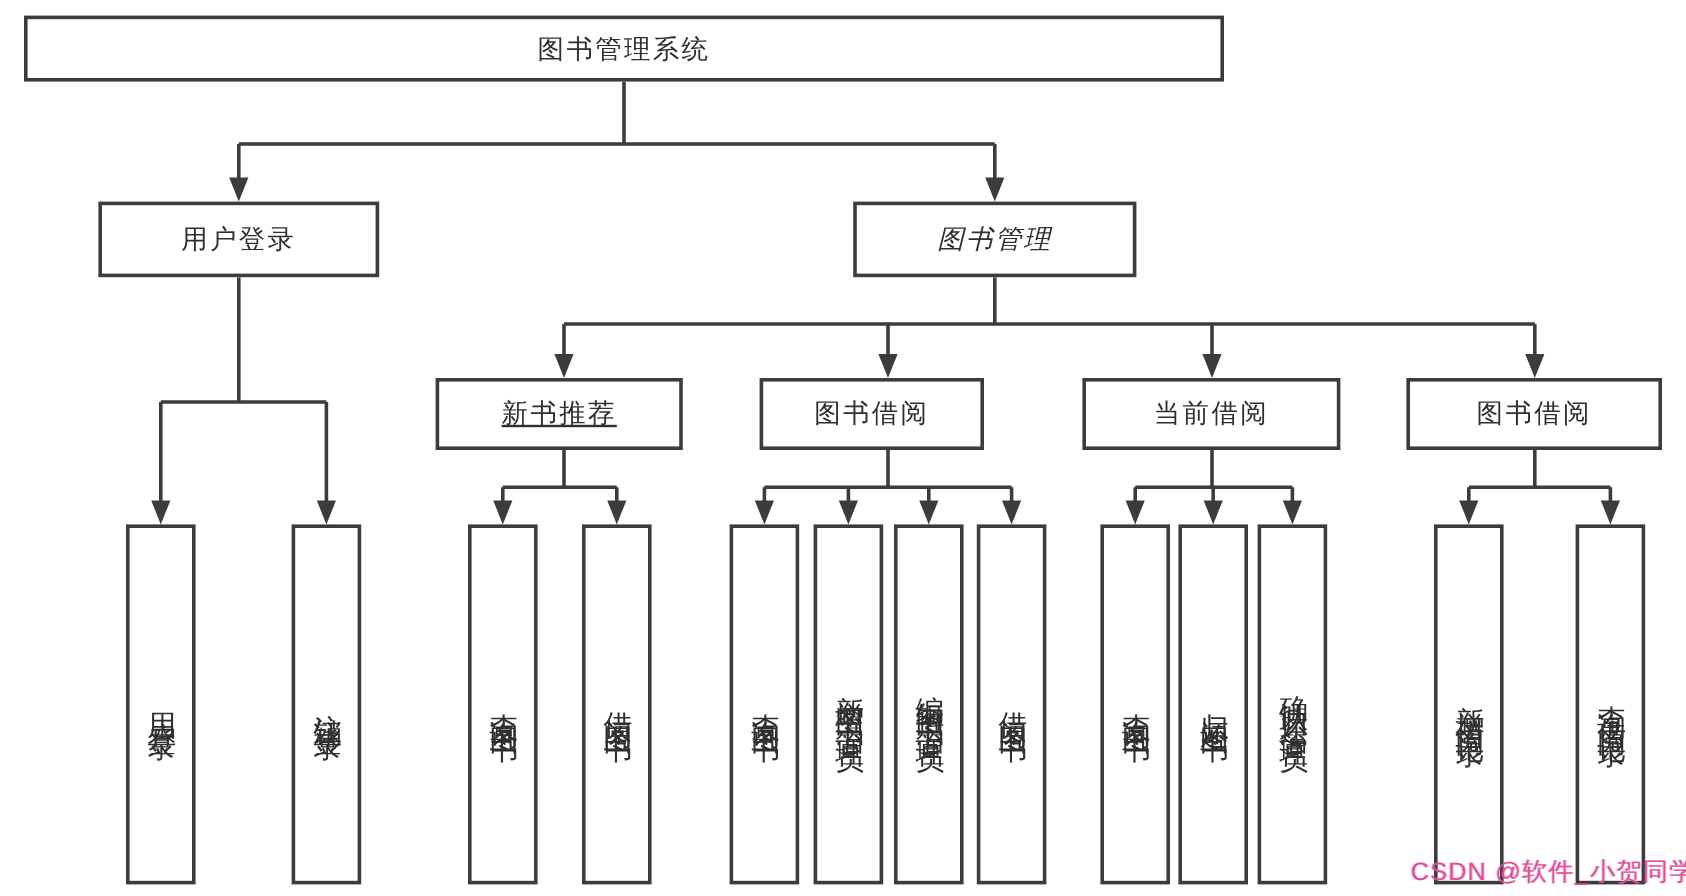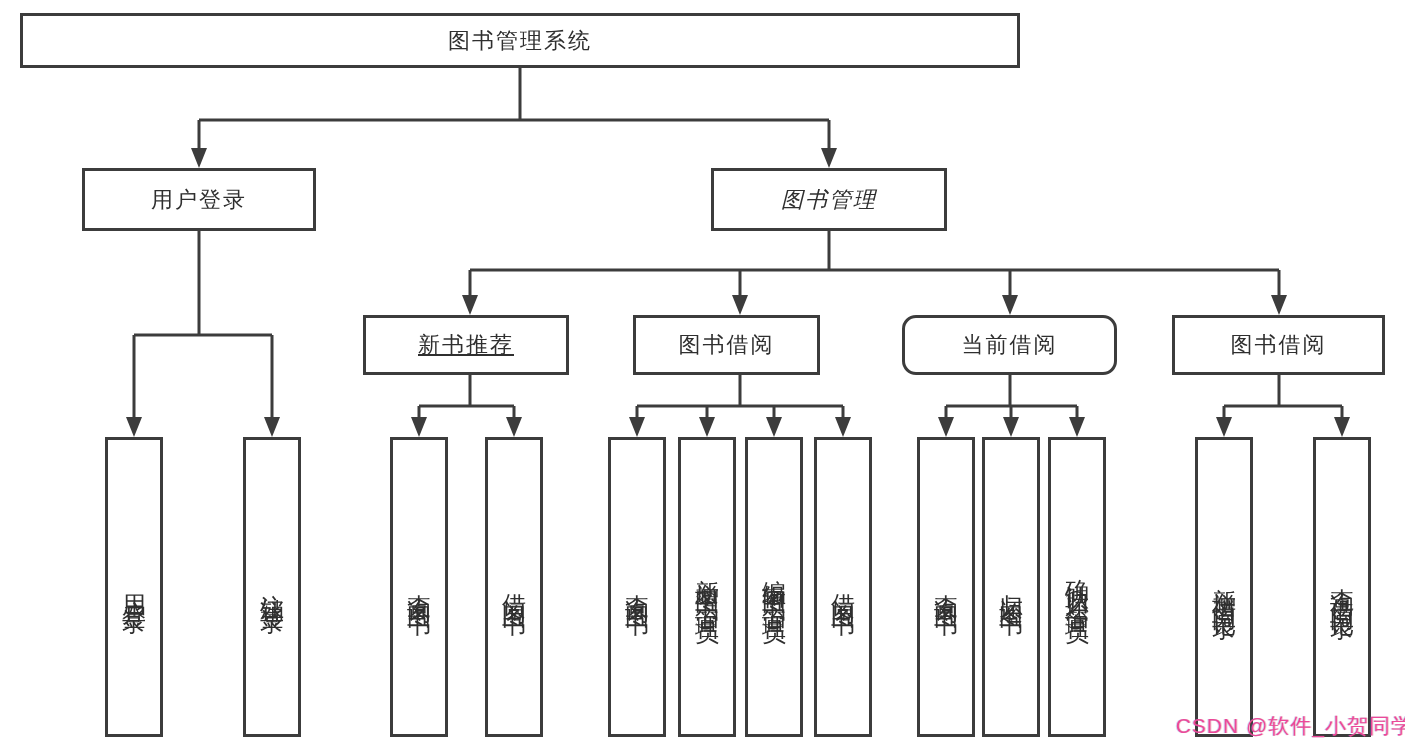--- a/index.html
+++ b/index.html
@@ -100,21 +100,21 @@
              M1334 417 H1350 L1342 437 Z"></path>
   </svg>
 
   <div class="box" style="left:20px; top:13px; width:1000px; height:55px;">图书管理系统</div>
 
   <div class="box" style="left:82px; top:168px; width:234px; height:63px;">用户登录</div>
   <div class="box" style="left:711px; top:168px; width:236px; height:63px;font-style:italic;">图书管理</div>
 
   <div class="box" style="left:363px; top:315px; width:206px; height:60px;text-decoration:underline;">新书推荐</div>
   <div class="box" style="left:633px; top:315px; width:187px; height:60px;">图书借阅</div>
-  <div class="box" style="left:902px; top:315px; width:215px; height:60px;border-radius:14px;">当前借阅</div>
+  <div class="box" style="left:902px; top:315px; width:215px; height:60px;">当前借阅</div>
   <div class="box" style="left:1172px; top:315px; width:213px; height:60px;">图书借阅</div>
 
   <div class="vbox" style="left:105px; top:437px; width:58px; height:300px;">用户登录</div>
   <div class="vbox" style="left:243px; top:437px; width:58px; height:300px;">注销登录</div>
 
   <div class="vbox" style="left:390px; top:437px; width:58px; height:300px;">查询图书</div>
   <div class="vbox" style="left:485px; top:437px; width:58px; height:300px;">借阅图书</div>
 
   <div class="vbox" style="left:608px; top:437px; width:58px; height:300px;">查询图书</div>
   <div class="vbox" style="left:678px; top:437px; width:58px; height:300px;">新增图书（管理员）</div>

